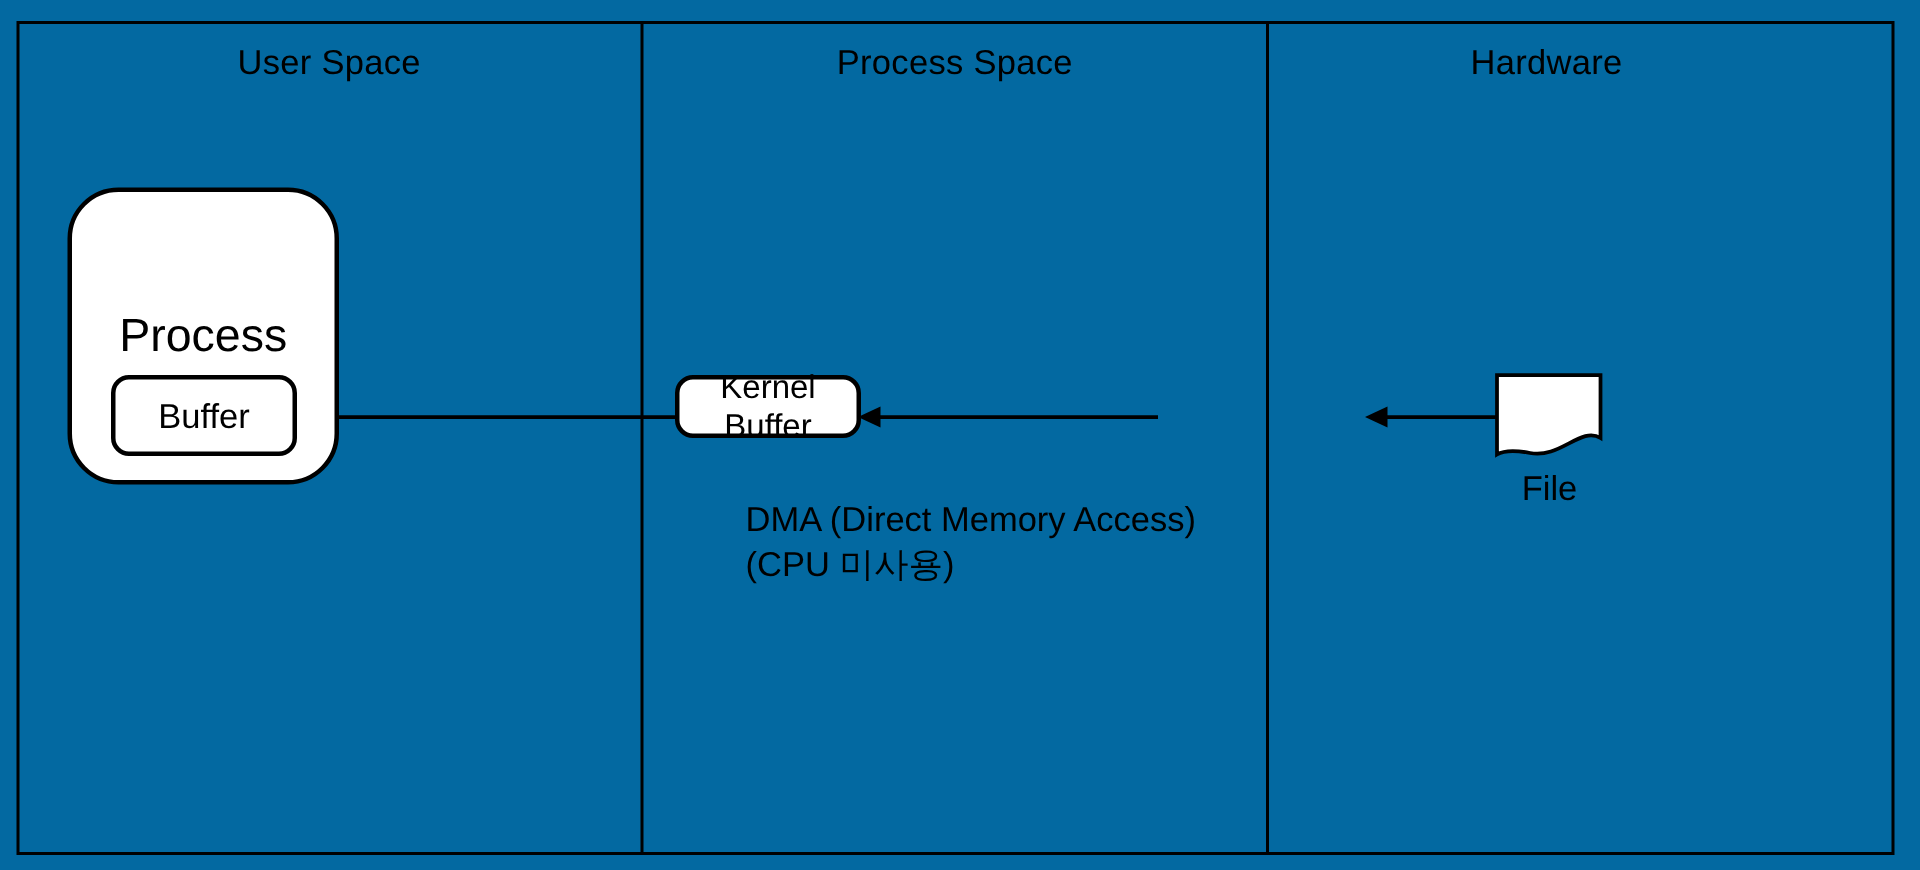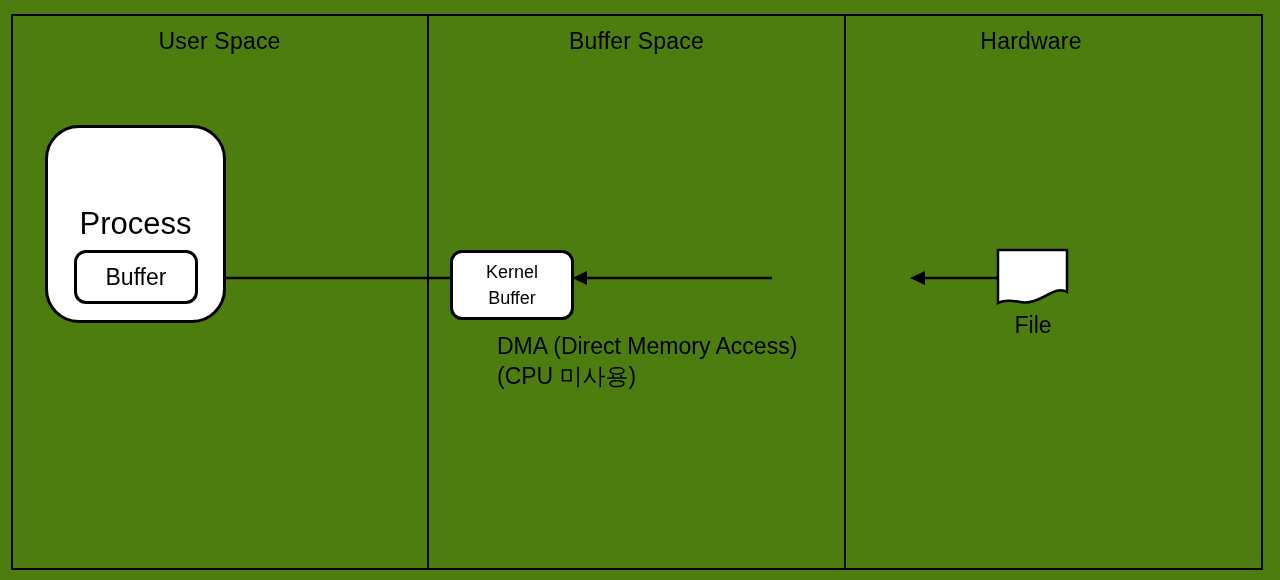--- a/index.html
+++ b/index.html
@@ -5,21 +5,21 @@
   html, body {
     margin: 0;
     padding: 0;
     background: #ffffff;
     font-family: "Liberation Sans", "DejaVu Sans", sans-serif;
   }
   #canvas {
     position: relative;
     width: 1280px;
     height: 580px;
-    background: #4d7c0f;
+    background: #0369a1;
     color: #000000;
     overflow: hidden;
   }
   .frame {
     position: absolute;
     left: 11px; top: 14px;
     width: 1252px; height: 556px;
     border: 2px solid #000000;
     box-sizing: border-box;
     background: transparent;
@@ -78,23 +78,23 @@
   }
   #user-buffer-box {
     left: 74px; top: 250px;
     width: 124px; height: 54px;
     border-radius: 12px;
     font-size: 23px;
     z-index: 4;
   }
   #kernel-buffer-box {
     left: 450px; top: 250px;
-    width: 124px; height: 70px;
+    width: 124px; height: 42px;
     border-radius: 12px;
-    font-size: 18px;
+    font-size: 22px;
     line-height: 26px;
   }
   #disk-controller-box {
     left: 770px; top: 229px;
     width: 142px; height: 100px;
     border-radius: 0;
     font-size: 23px;
     line-height: 31px;
   }
   #arrow-layer {
@@ -131,21 +131,21 @@
 </head>
 <body>
 
 <div id="canvas">
 
   <div class="frame"></div>
   <div class="divider" id="divider-1"></div>
   <div class="divider" id="divider-2"></div>
 
   <div class="section-title" id="title-user">User Space</div>
-  <div class="section-title" id="title-kernel">Buffer Space</div>
+  <div class="section-title" id="title-kernel">Process Space</div>
   <div class="section-title" id="title-hw">Hardware</div>
 
   <svg id="arrow-layer" viewBox="0 0 1280 580" xmlns="http://www.w3.org/2000/svg">
     <g>
       <line x1="208" y1="278" x2="452" y2="278" stroke="#000000" stroke-width="2.5"></line>
       <polygon points="197,278 212,271 212,285" fill="#000000"></polygon>
     </g>
     <g>
       <line x1="583" y1="278" x2="772" y2="278" stroke="#000000" stroke-width="2.5"></line>
       <polygon points="572,278 587,271 587,285" fill="#000000"></polygon>

